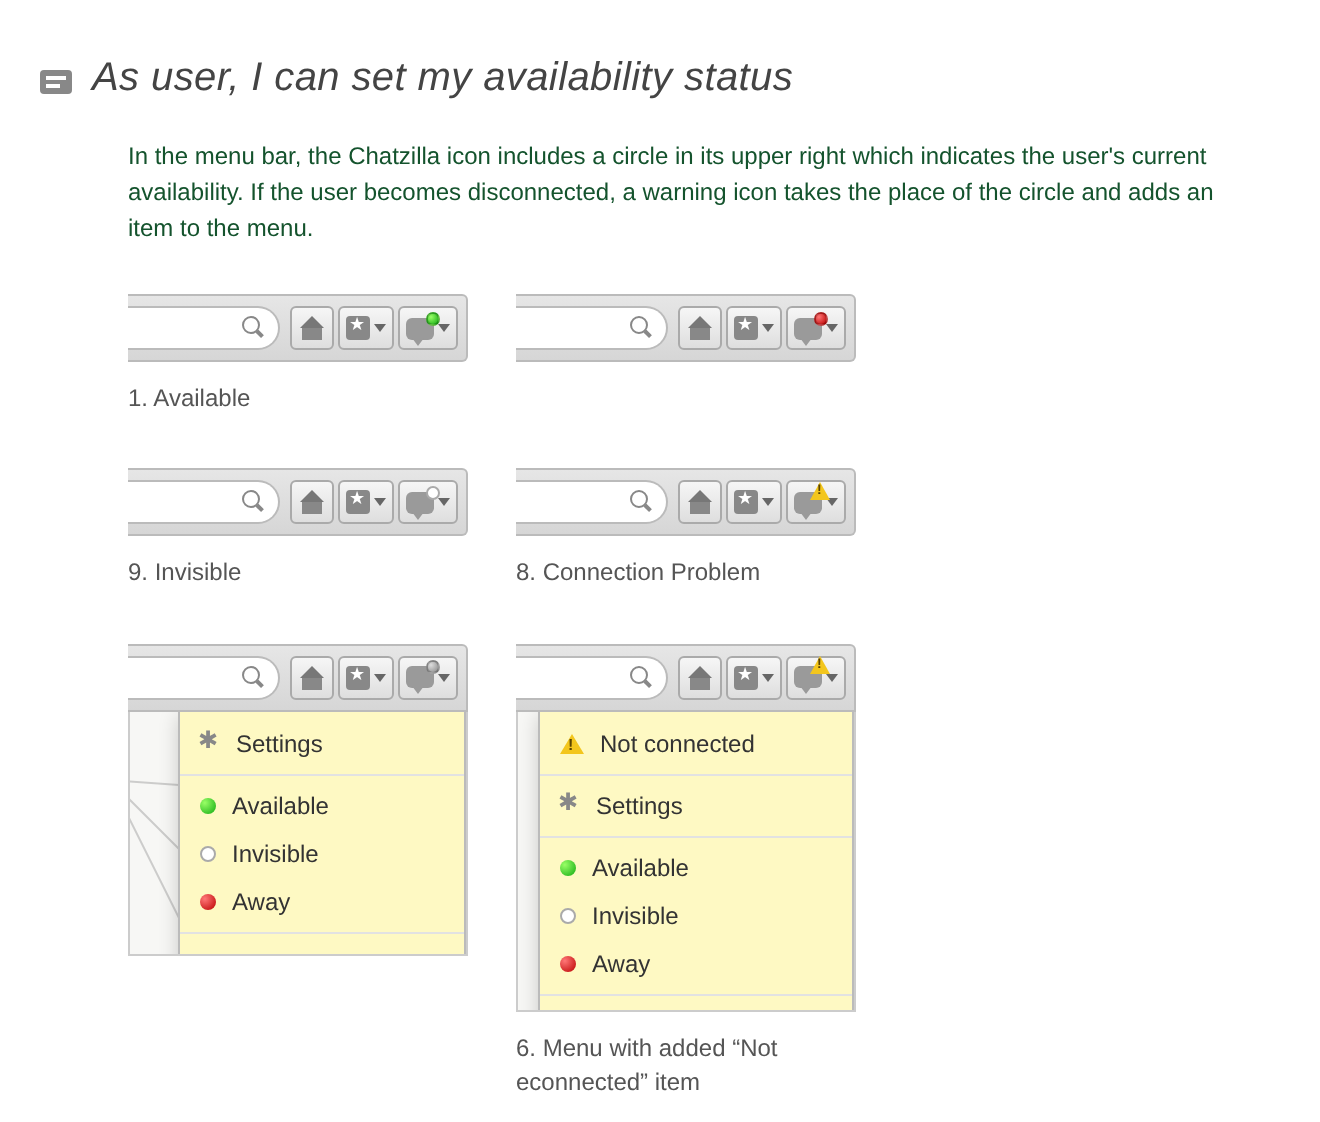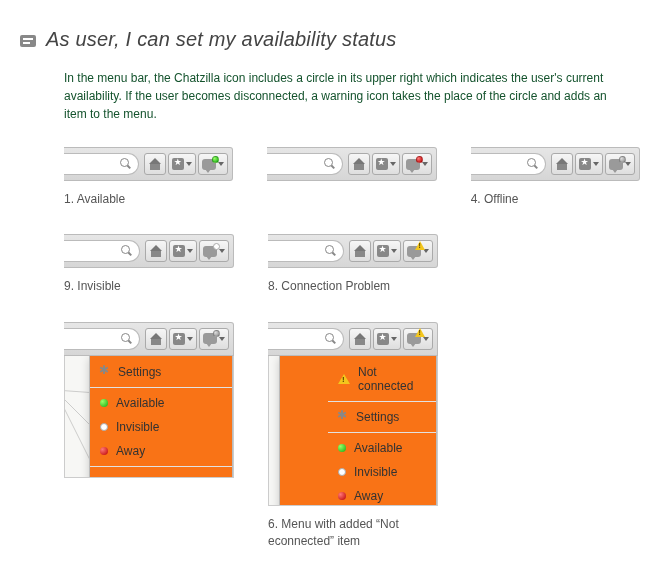--- a/index.html
+++ b/index.html
@@ -49,21 +49,21 @@
     color: #14532d;
     line-height: 1.5;
     margin: 0 0 24px 44px;
     max-width: 560px;
   }
   .examples {
     margin-left: 44px;
   }
   .row {
     display: flex;
-    gap: 34px;
+    gap: 24px;
     margin-bottom: 26px;
   }
   .ex {
     width: 170px;
   }
   .caption {
     font-size: 12px;
     color: #555;
     margin-top: 10px;
     line-height: 1.45;
@@ -168,28 +168,28 @@
   .dd-wrap {
     width: 170px;
     position: relative;
   }
   .dd-toolbar { border-radius: 0 3px 0 0; }
   .dd-menu {
     position: relative;
     margin-top: -1px;
     margin-left: 26px;
     width: 144px;
-    background: #f97316;
+    background: #fef9c3;
     border: 1px solid #bbb;
     border-radius: 0 0 6px 6px;
     box-shadow: 0 4px 10px rgba(0,0,0,0.18);
     padding: 5px 0;
     z-index: 5;
   }
-  .dd-menu.wide { width: 158px; margin-left: 12px; padding-left: 48px; }
+  .dd-menu.wide { width: 158px; margin-left: 12px; }
   .dd-item {
     display:flex; align-items:center; gap:8px;
     padding: 5px 10px;
     font-size: 12px;
     color:#333;
   }
   .dd-sep {
     height:1px; background:#e2e2e2; margin:3px 0;
   }
   .mi-dot {
@@ -273,41 +273,20 @@
           </div>
         <div class="tbtn">
             <span class="chat-ic">
               <span class="dot red"></span>
             </span>
             <span class="caret"></span>
           </div>
       </div>
     </div>
 
-    <div class="ex">
-      <div class="toolbar">
-        <div class="url-stub">
-            <span class="mag"></span>
-          </div>
-        <div class="tbtn">
-            <span class="home-ic"></span>
-          </div>
-        <div class="tbtn">
-            <span class="book-ic"></span>
-            <span class="caret"></span>
-          </div>
-        <div class="tbtn">
-            <span class="chat-ic">
-              <span class="dot gray"></span>
-            </span>
-            <span class="caret"></span>
-          </div>
-      </div>
-      <div class="caption">4. Offline</div>
-    </div>
   </div>
 
   <div class="row">
     <div class="ex">
       <div class="toolbar">
         <div class="url-stub">
             <span class="mag"></span>
           </div>
         <div class="tbtn">
             <span class="home-ic"></span>

